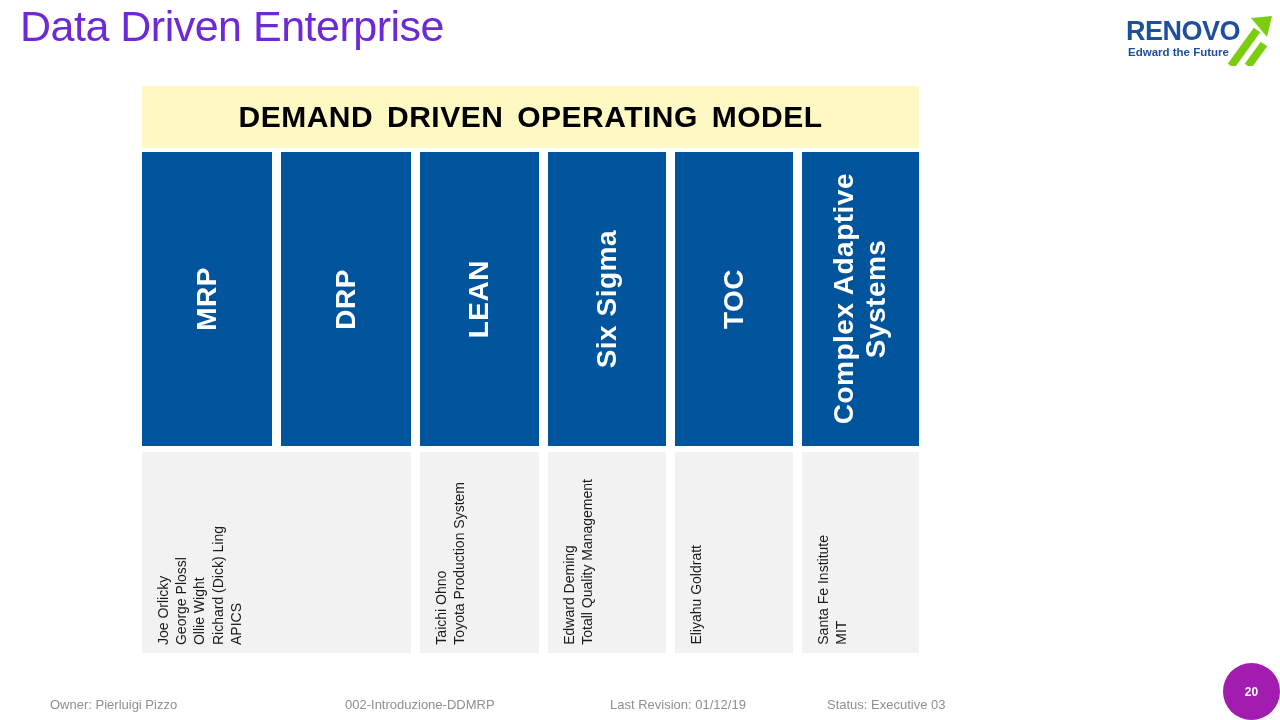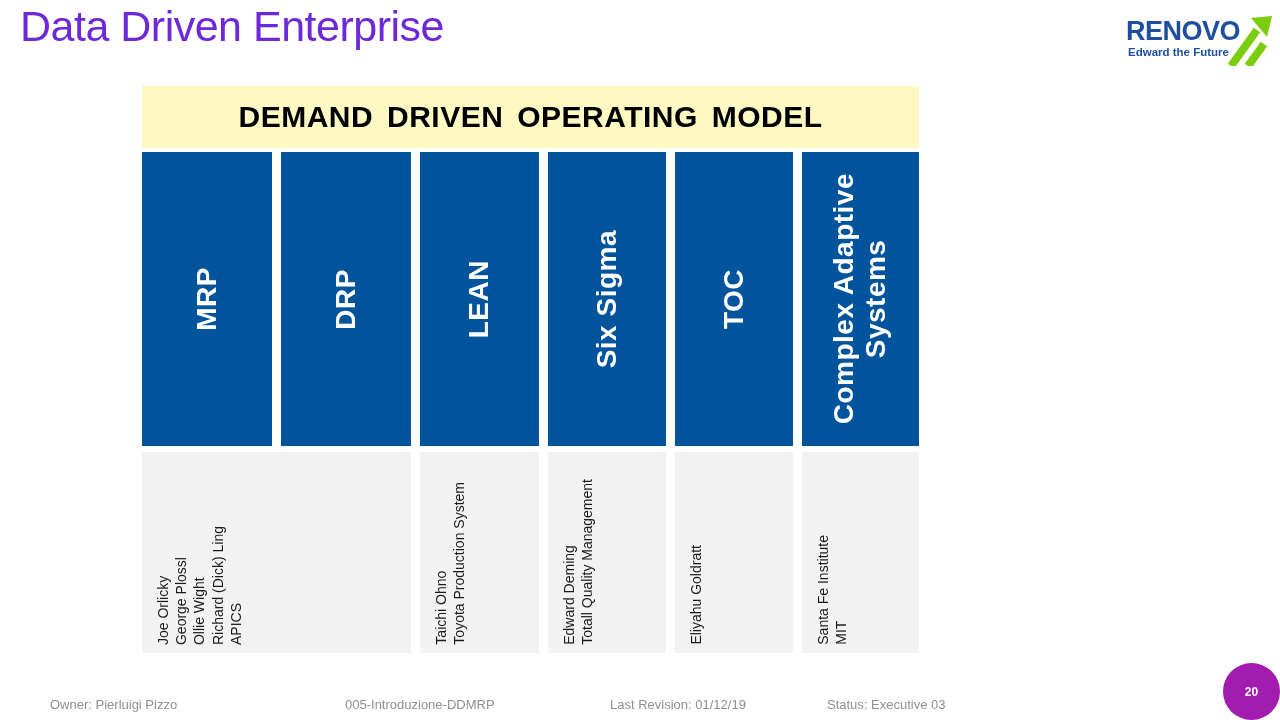--- a/index.html
+++ b/index.html
@@ -164,21 +164,21 @@
   </div>
   <div class="obox b4">
     <span class="obox-text">Eliyahu Goldratt</span>
   </div>
   <div class="obox b5">
     <span class="obox-text">Santa Fe Institute
 MIT</span>
   </div>
 
   <div class="footer-item f-owner">Owner: Pierluigi Pizzo</div>
-  <div class="footer-item f-doc">005-Introduzione-DDMRP</div>
+  <div class="footer-item f-doc">002-Introduzione-DDMRP</div>
   <div class="footer-item f-revision">Last Revision: 01/12/19</div>
   <div class="footer-item f-status">Status: Executive 03</div>
 
   <div class="page-circle">
     <span class="page-number">20</span>
   </div>
 
 </div>
 
 </body></html>

